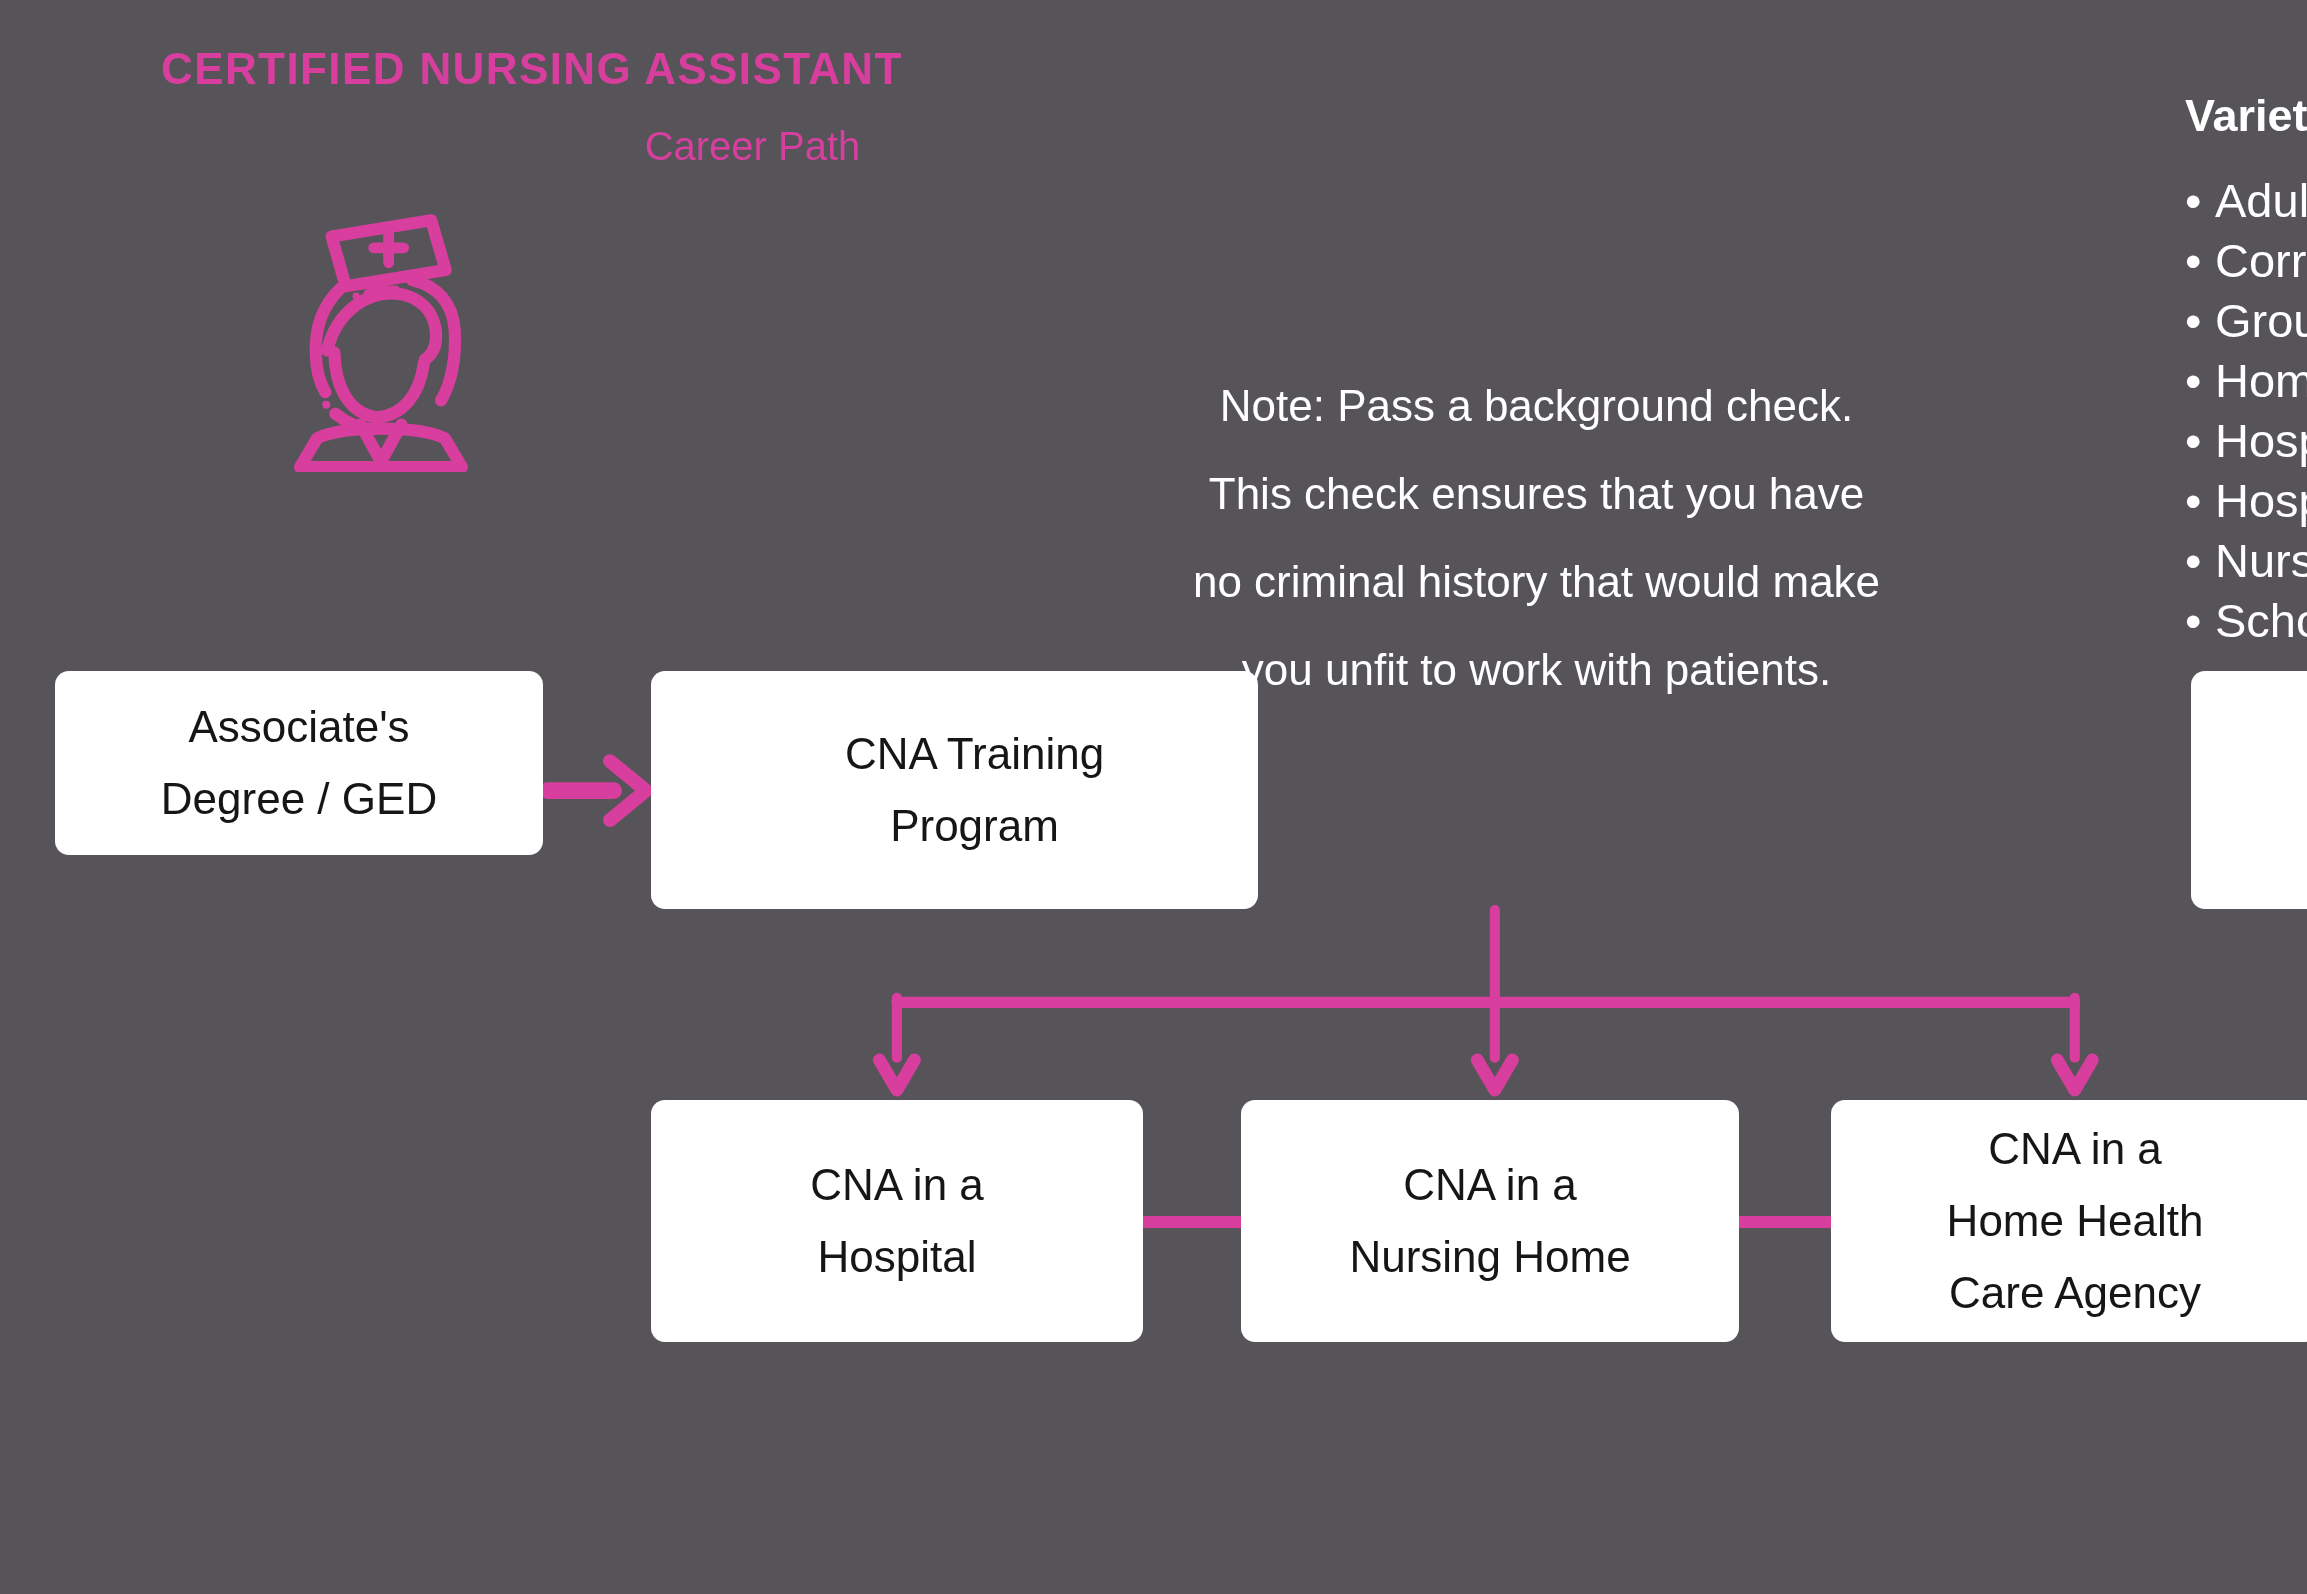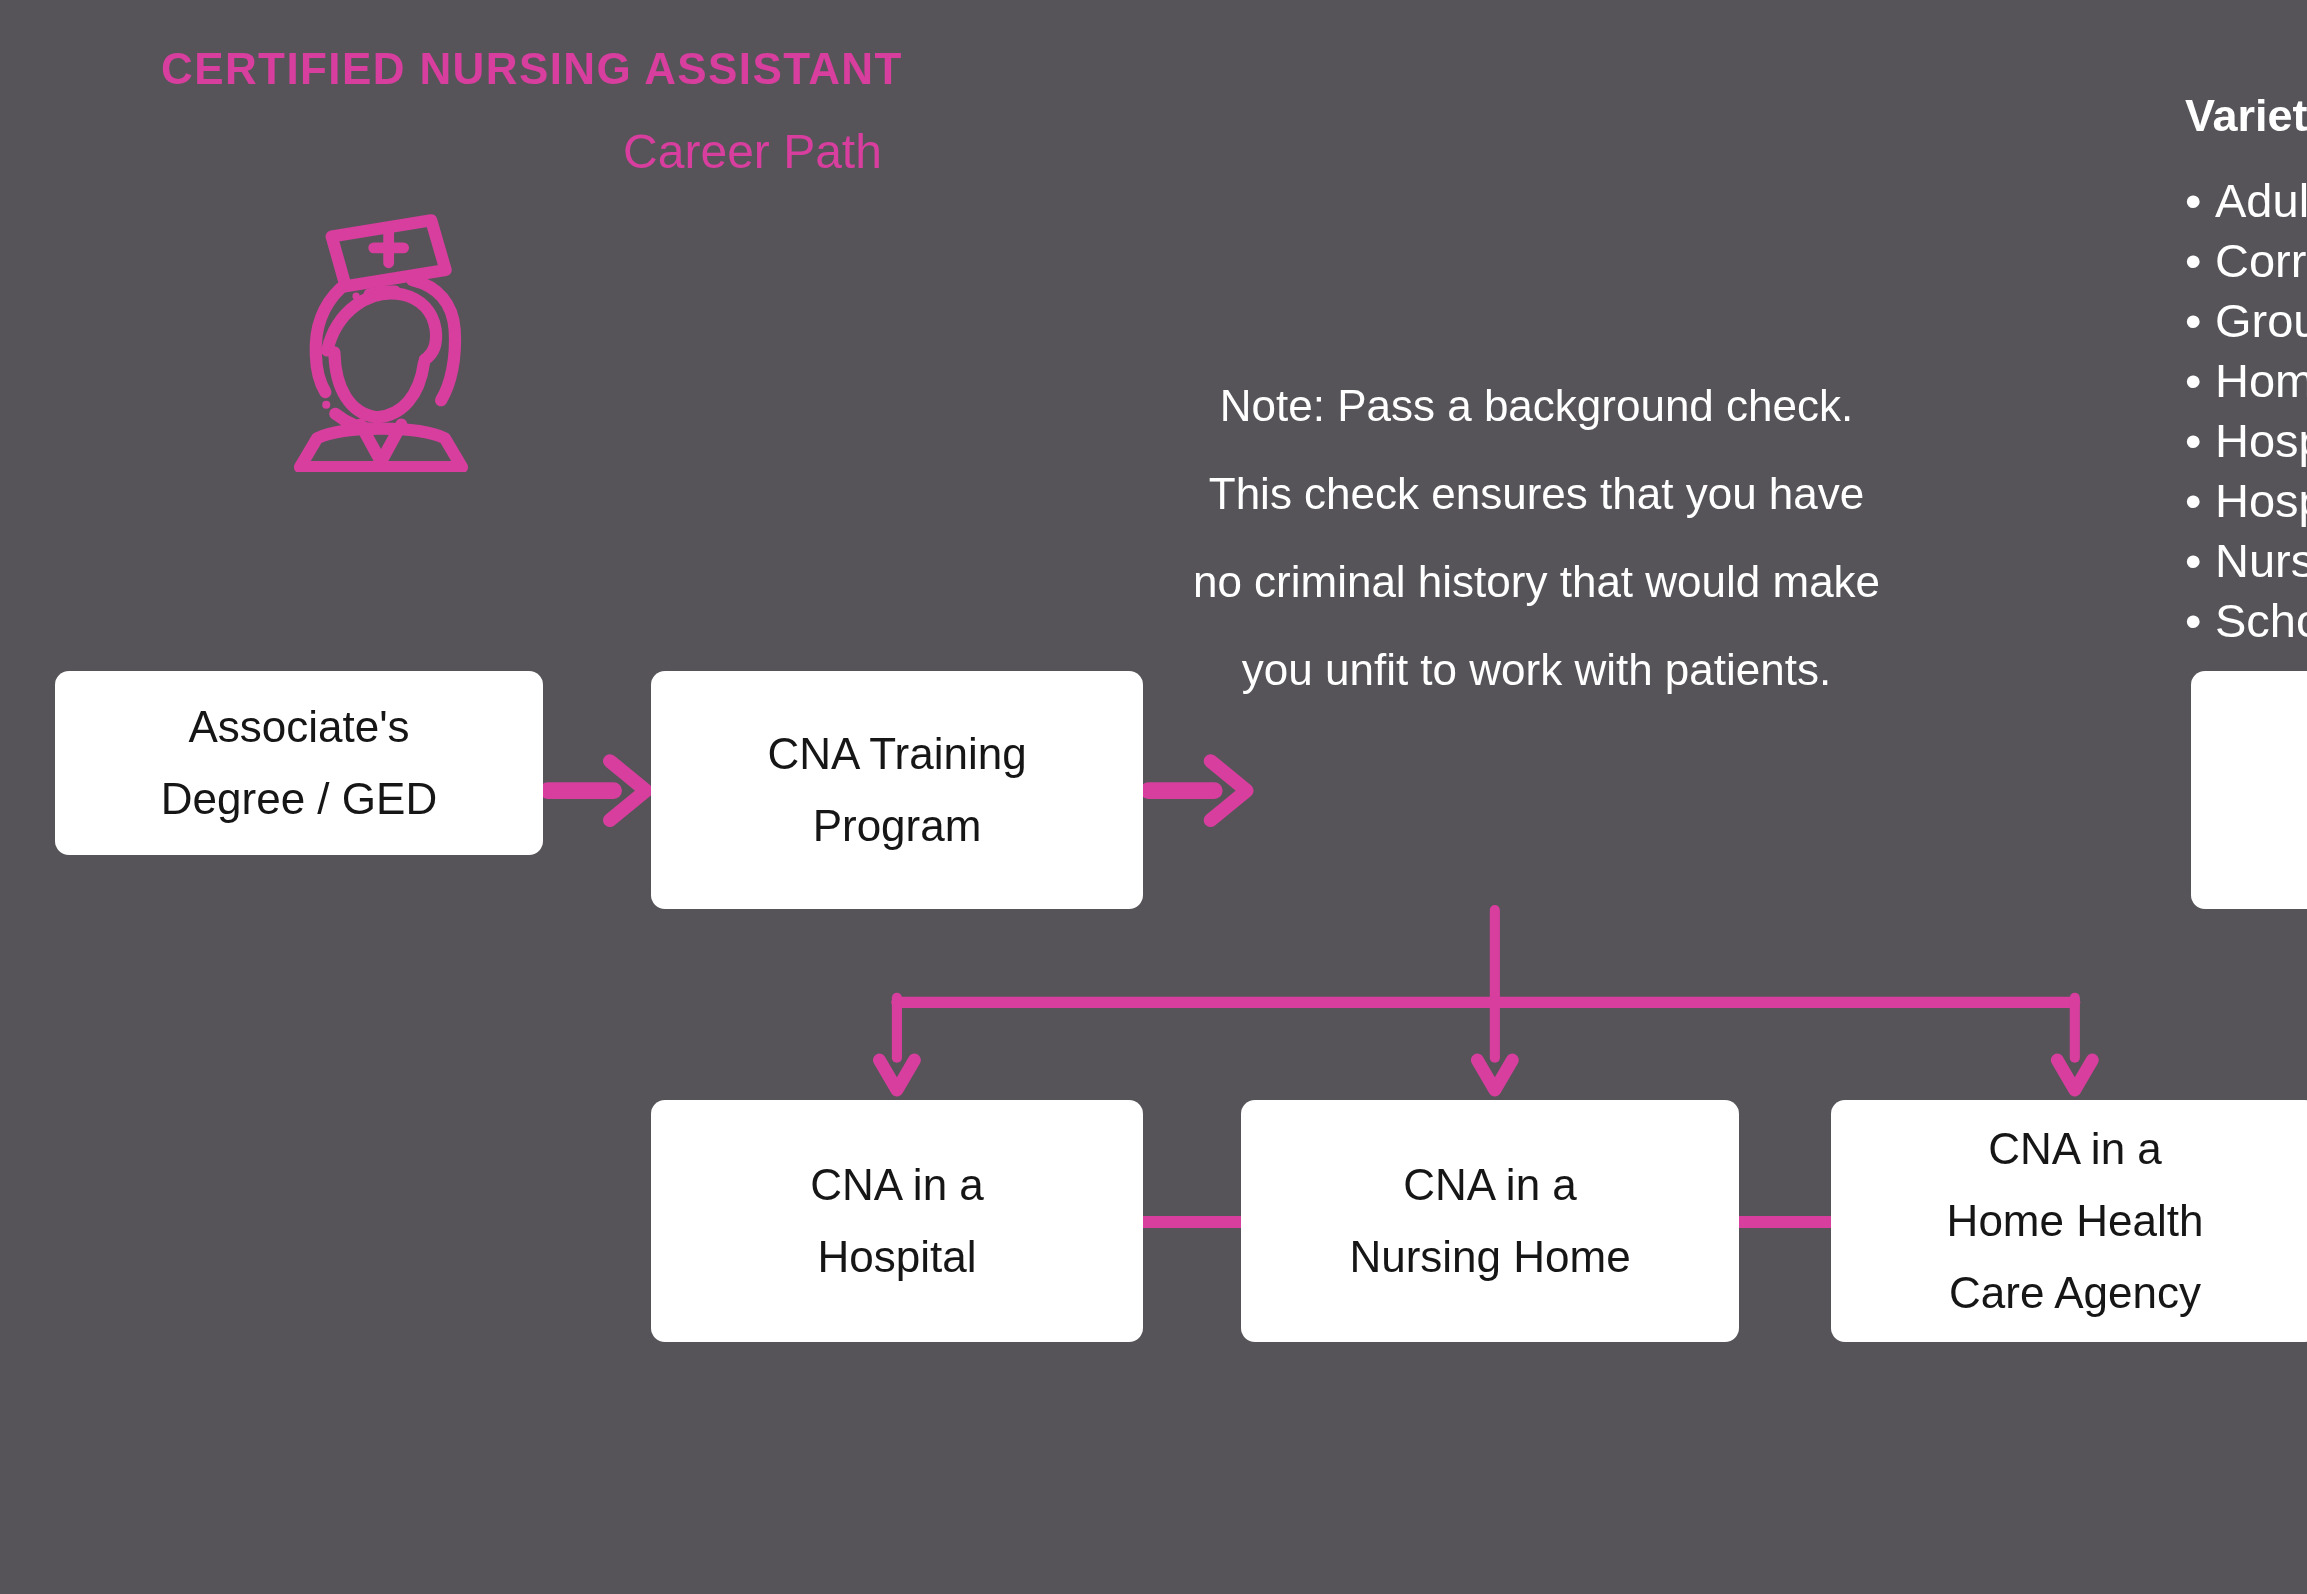--- a/index.html
+++ b/index.html
@@ -11,42 +11,42 @@
     overflow:hidden;
   }
   .title{
     position:absolute;left:161px;top:44px;
     font-size:44px;font-weight:bold;letter-spacing:1.4px;
     color:var(--accent,#d73e9e);
     white-space:nowrap;
   }
   .subtitle{
     position:absolute;left:591px;top:124px;width:323px;
-    text-align:center;font-size:48px;color:var(--accent,#d73e9e);
+    text-align:center;font-size:40px;color:var(--accent,#d73e9e);
   }
   .nurse-icon{position:absolute;left:272px;top:191px;width:208px;height:281px;color:var(--accent,#d73e9e);}
   .note{
     position:absolute;left:1172px;top:362px;width:729px;
     text-align:center;color:var(--text,#ffffff);
     font-size:44px;line-height:88px;white-space:pre-line;
   }
   .work-areas{position:absolute;left:2185px;top:90px;width:983px;color:var(--text,#ffffff);}
   .work-areas h2{margin:0 0 29px 0;font-size:45px;font-weight:bold;}
   .work-areas ul{list-style:none;margin:0;padding:0;}
   .work-areas li{font-size:47px;line-height:60px;white-space:nowrap;}
   .work-areas li::before{content:"\2022";display:inline-block;width:30px;}
   .connectors{position:absolute;left:0;top:0;color:var(--accent,#d73e9e);}
   .flow-box{
     position:absolute;background:var(--box_bg,#ffffff);
     border-radius:14px;display:flex;align-items:center;justify-content:center;
     text-align:center;color:var(--box_text,#161616);
     font-size:44px;line-height:72px;white-space:pre-line;
   }
   .b-assoc{left:55px;top:671px;width:488px;height:184px;}
-  .b-training{left:651px;top:671px;width:492px;height:238px;}
+  .b-training{left:651px;top:671px;width:567px;height:238px;padding-left:40px;}
   .b-exam{left:1251px;top:671px;width:488px;height:238px;}
   .b-hospital{left:651px;top:1100px;width:492px;height:242px;}
   .b-nursinghome{left:1241px;top:1100px;width:498px;height:242px;}
   .b-homehealth{left:1831px;top:1100px;width:488px;height:242px;}
   .b-charge{left:2191px;top:671px;width:488px;height:238px;}
 </style>
 </head>
 <body>
 
 <div class="canvas">

